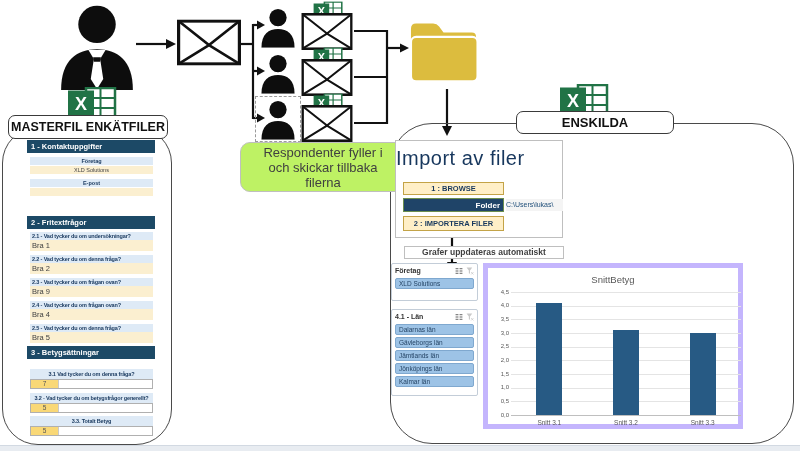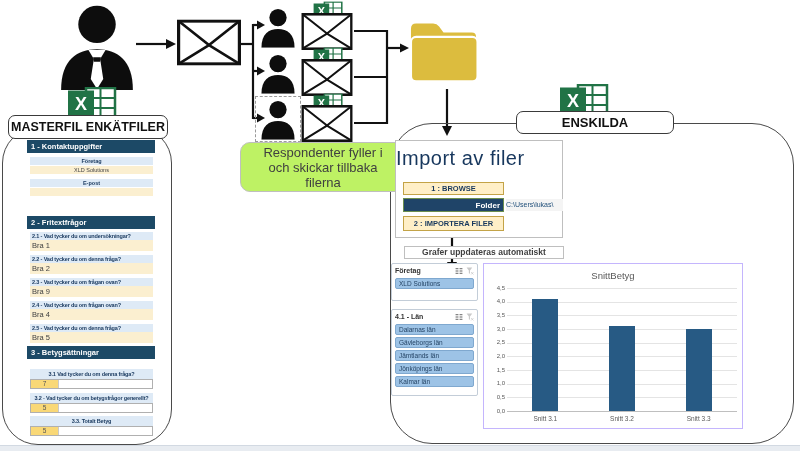--- a/index.html
+++ b/index.html
@@ -69,21 +69,21 @@
   #slicer-foretag { top:263px; height:38px; }
   #slicer-lan { top:309px; height:87px; }
   .slicer-head { height:13px; display:flex; align-items:center; justify-content:space-between; padding:0 3px; }
   .slicer-title { font-weight:bold; font-size:7px; color:#333; }
   .slicer-icons { display:flex; gap:3px; align-items:center; }
   .slicer-items { padding:1px 3px; }
   .slicer-item { height:11px; background:#9DC3E6; border:1px solid #7FA8CF; border-radius:2px; margin-bottom:2px;
       font-size:6.5px; line-height:9px; color:#1F3E5F; padding-left:3px; cursor:pointer; }
 
   
-  #chart-panel { left:483px; top:263px; width:260px; height:166px; background:#fff; border:1px solid #c4b5fd; z-index:3; }
+  #chart-panel { left:483px; top:263px; width:260px; height:166px; background:#fff; border:5px solid #c4b5fd; z-index:3; }
   #chart-title { position:absolute; top:6px; left:0; width:100%; text-align:center; font-size:9.5px; color:#595959; }
   .gridline { position:absolute; height:1px; background:#E4E4E4; }
   .axis-line { position:absolute; height:1px; background:#BFBFBF; }
   .ytick { position:absolute; width:21px; text-align:right; font-size:6px; color:#595959; }
   .bar { position:absolute; width:26px; background:#275A84; }
   .xtick { position:absolute; width:60px; text-align:center; font-size:6.5px; color:#595959; }
 
   
   .icon-wrap { position:absolute; z-index:2; }
   .marquee { position:absolute; border:1px dashed #9a9a9a; background:transparent; z-index:1; }

